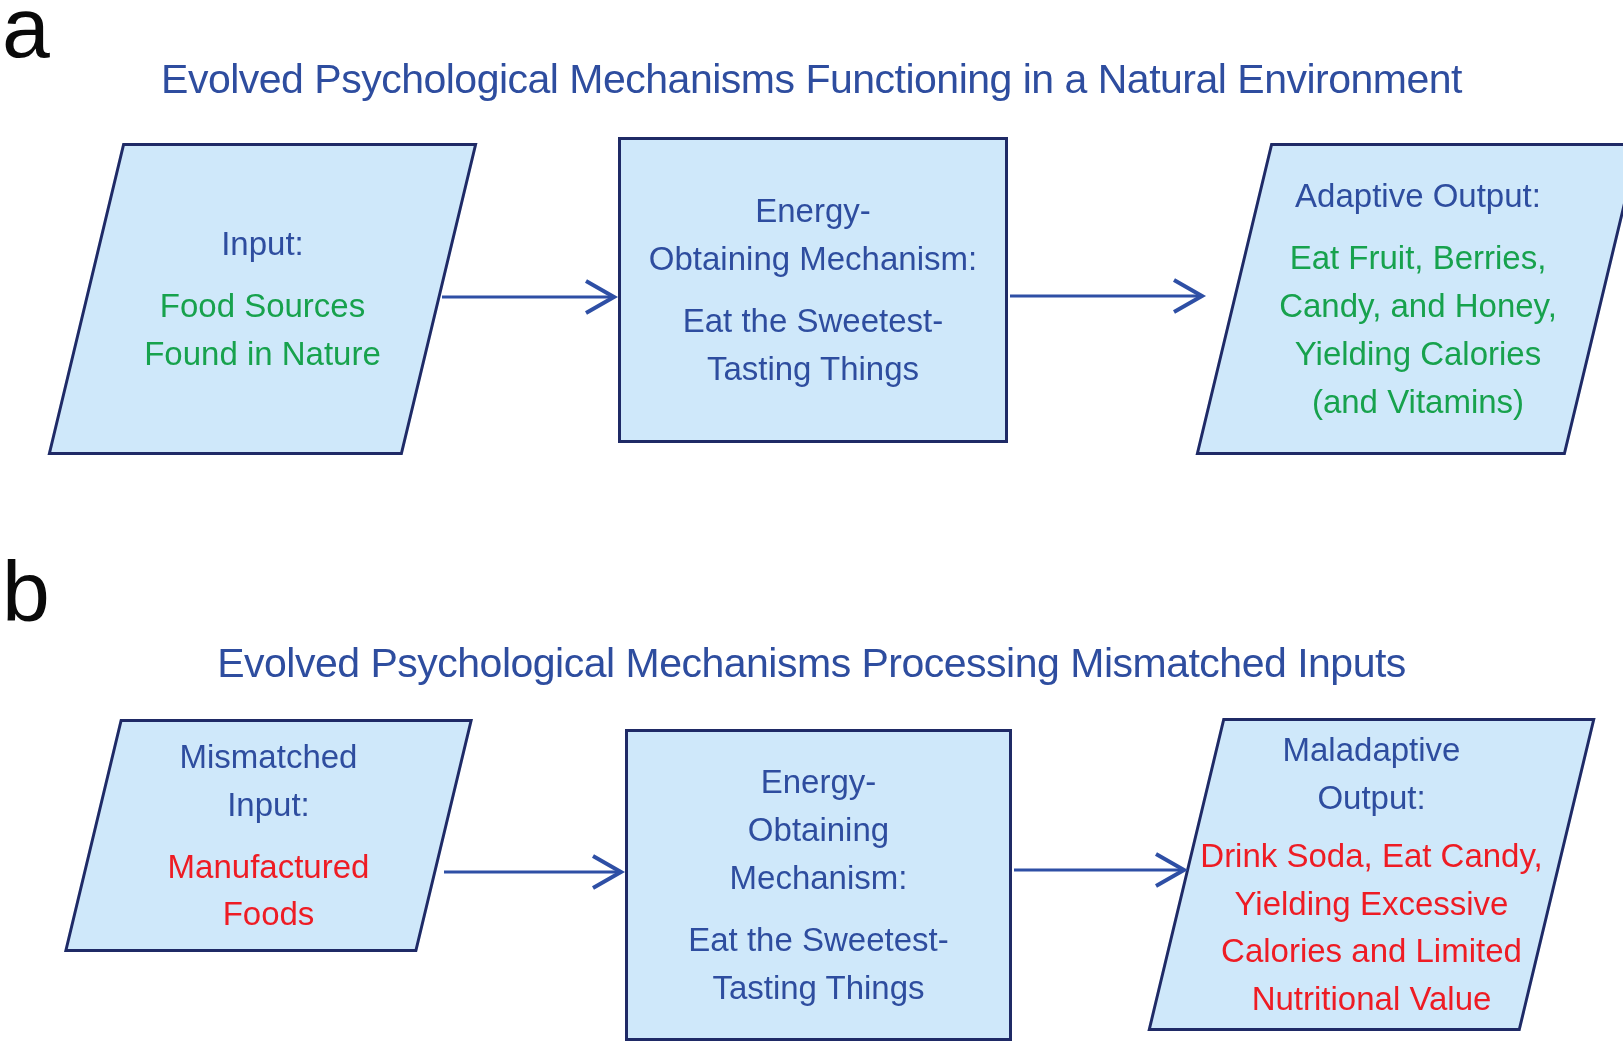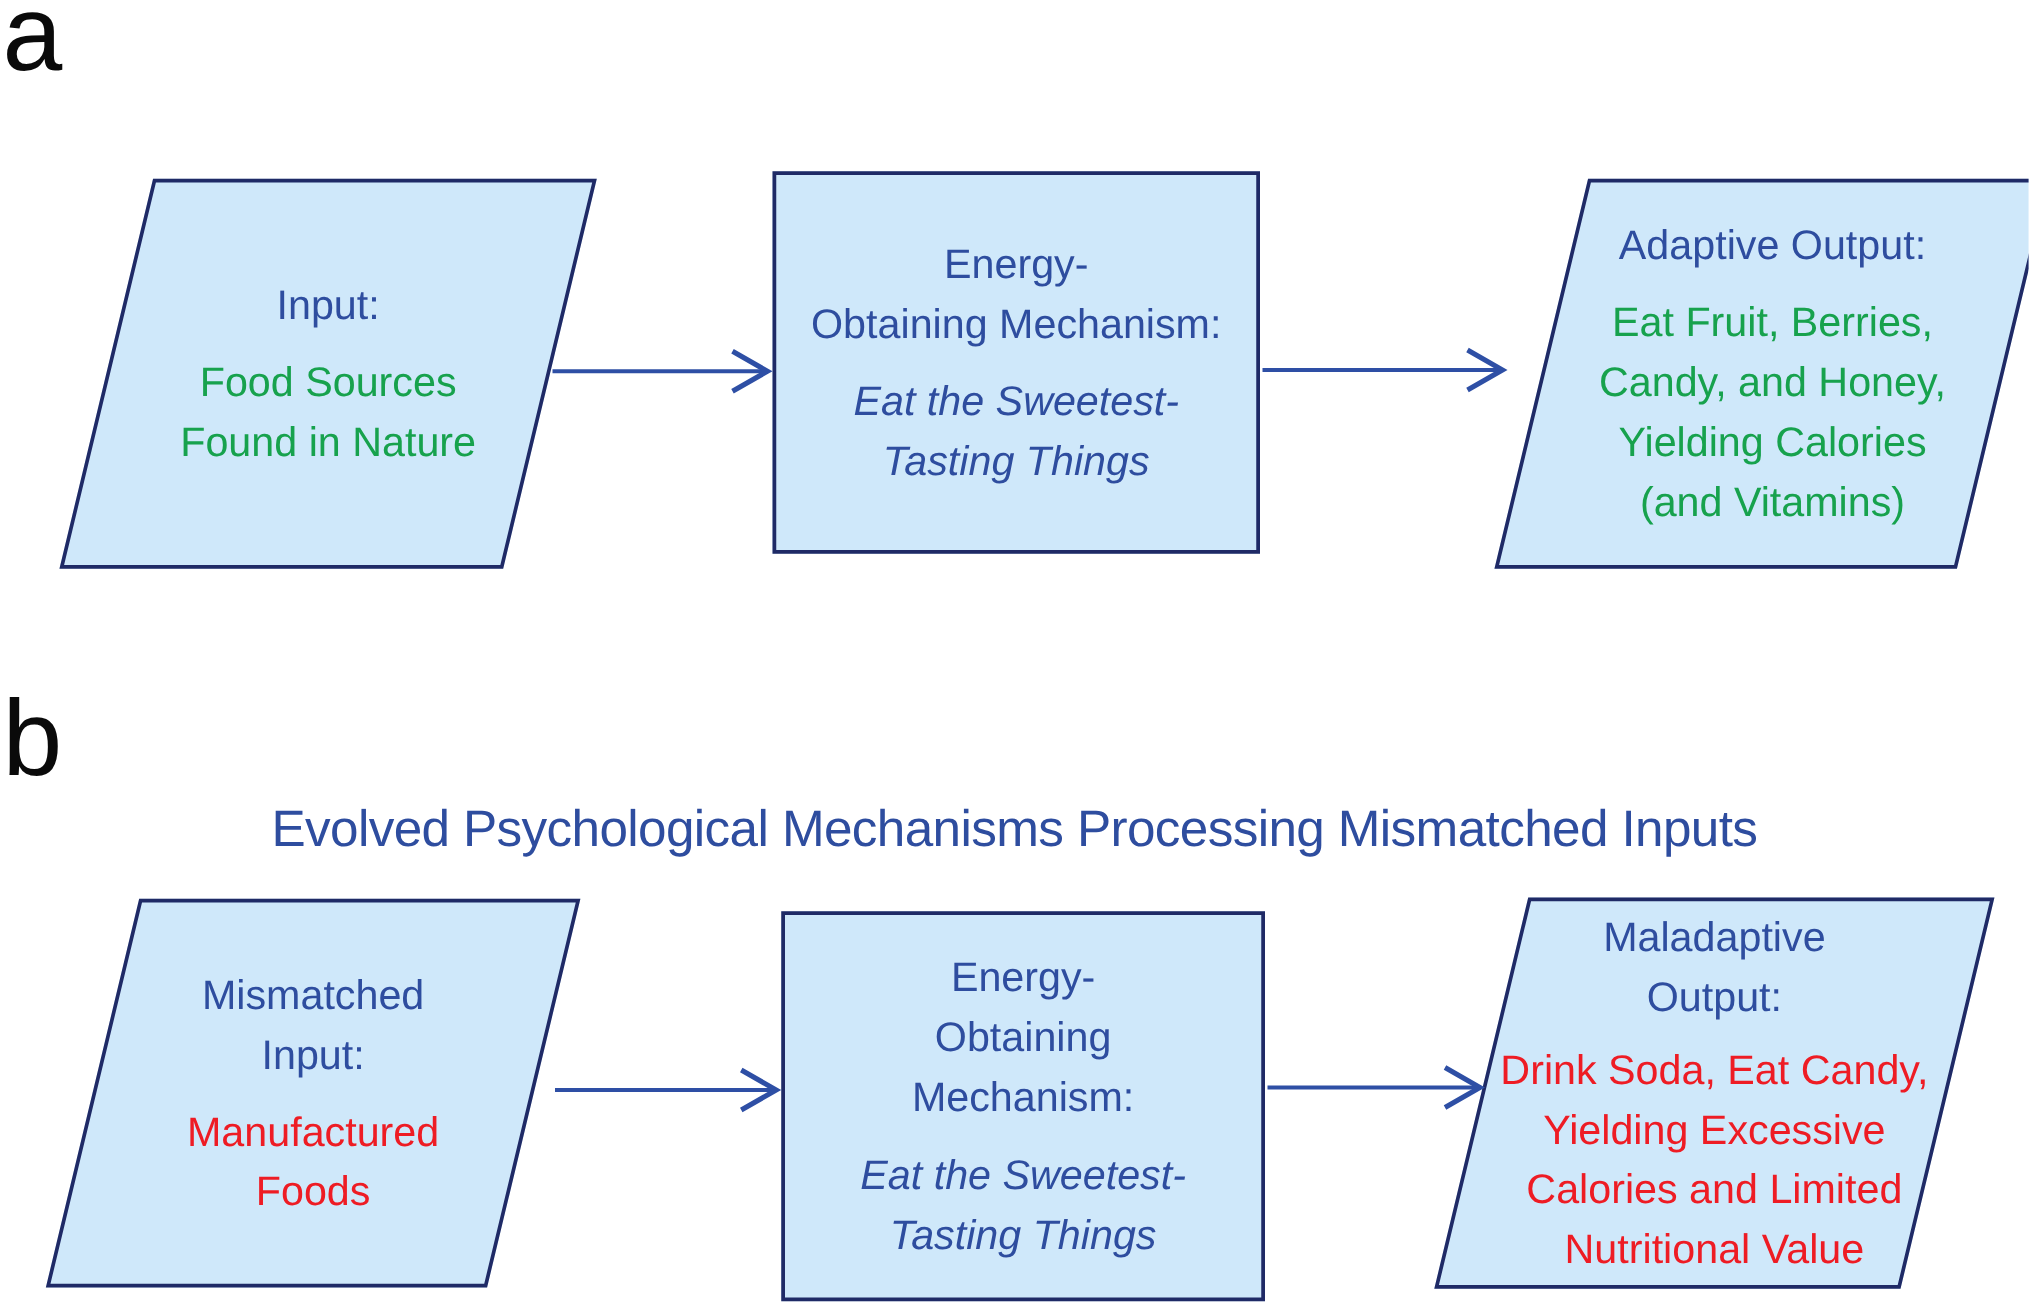--- a/index.html
+++ b/index.html
@@ -62,28 +62,28 @@
     justify-content: center;
     gap: 14px;
     text-align: center;
     font-size: 33px;
     line-height: 1.45;
     white-space: pre-line;
   }
   .heading { color: var(--heading-blue); }
   .body-green { color: var(--natural-green); }
   .body-red { color: var(--mismatch-red); }
-  .body-blue { color: var(--heading-blue); font-style: italic; }
+  .body-blue { color: var(--heading-blue); }
 
   
   #a-input  { left: 85px;  top: 143px; width: 355px; height: 312px; }
   #a-mech   { left: 618px; top: 137px; width: 390px; height: 306px; }
   #a-output { left: 1233px; top: 143px; width: 370px; height: 312px; }
   
-  #b-input  { left: 74px;  top: 719px; width: 353px; height: 311px; }
+  #b-input  { left: 92px;  top: 719px; width: 353px; height: 233px; }
   #b-mech   { left: 625px; top: 729px; width: 387px; height: 312px; }
   #b-output { left: 1185px; top: 718px; width: 373px; height: 313px; }
   #b-output .shape-content { gap: 10px; }
 
   .arrows {
     position: absolute;
     left: 0; top: 0;
     width: 1623px;
     height: 1045px;
     pointer-events: none;
@@ -94,20 +94,21 @@
   }
   .arrows line { stroke-width: 3.2; }
   .arrows polyline { stroke-width: 4; }
 </style>
 </head>
 <body>
 
 <div class="canvas">
 
   <div class="panel-letter" id="letter-a">a</div>
+  <div class="panel-title" id="title-a">Evolved Psychological Mechanisms Functioning in a Natural Environment</div>
 
   <div class="shape" id="a-input">
     <div class="shape-bg skewed"></div>
     <div class="shape-content">
       <span class="heading">Input:</span>
       <span class="body-green">Food Sources
 Found in Nature</span>
     </div>
   </div>
 

